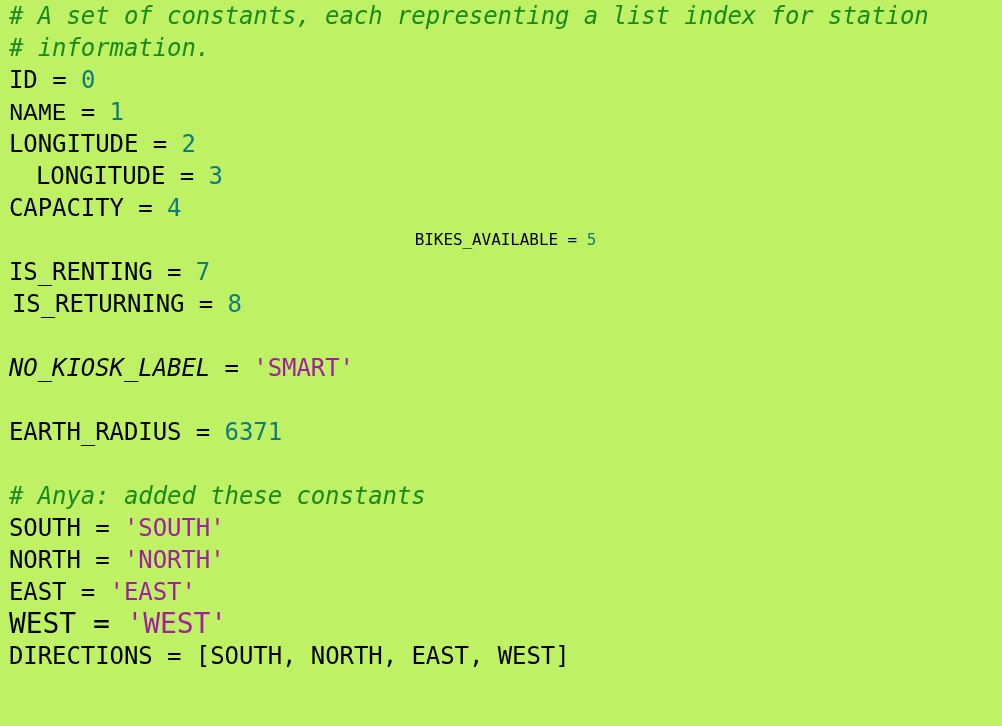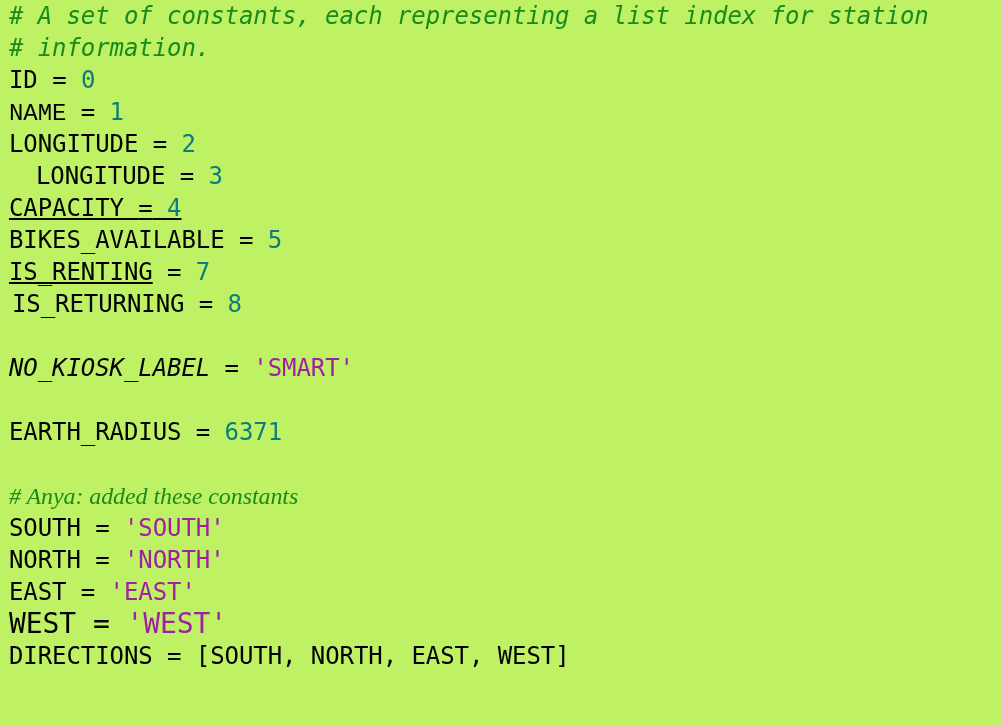--- a/index.html
+++ b/index.html
@@ -51,29 +51,29 @@
 <body>
 
 <div id="code-view" style="background: #bef264;">
   <div id="code-lines">
       <div class="code-line" style="font-size: 24px; height: 32px; line-height: 32px;"><span class="tok tok-comment" style="color: rgb(26, 138, 26);"># A set of constants, each representing a list index for station</span></div>
       <div class="code-line" style="font-size: 24px; height: 32px; line-height: 32px;"><span class="tok tok-comment" style="color: rgb(26, 138, 26);"># information.</span></div>
       <div class="code-line" style="font-size: 24px; height: 32px; line-height: 32px;"><span class="tok tok-name" style="color: rgb(0, 0, 0);">ID</span><span class="tok tok-plain"> </span><span class="tok tok-operator" style="color: rgb(0, 0, 0);">=</span><span class="tok tok-plain"> </span><span class="tok tok-number" style="color: rgb(13, 124, 124);">0</span></div>
       <div class="code-line" style="font-size: 24px; height: 32px; line-height: 32px;"><span class="tok tok-name" style="color: rgb(0, 0, 0); font-family: Liberation Mono, monospace;">NAME</span><span class="tok tok-plain"> </span><span class="tok tok-operator" style="color: rgb(0, 0, 0);">=</span><span class="tok tok-plain"> </span><span class="tok tok-number" style="color: rgb(13, 124, 124);">1</span></div>
       <div class="code-line" style="font-size: 24px; height: 32px; line-height: 32px;"><span class="tok tok-name" style="color: rgb(0, 0, 0);">LONGITUDE</span><span class="tok tok-plain"> </span><span class="tok tok-operator" style="color: rgb(0, 0, 0);">=</span><span class="tok tok-plain"> </span><span class="tok tok-number" style="color: rgb(13, 124, 124);">2</span></div>
       <div class="code-line" style="font-size: 24px; height: 32px; line-height: 32px; padding-left: 36px;"><span class="tok tok-name" style="color: rgb(0, 0, 0);">LONGITUDE</span><span class="tok tok-plain"> </span><span class="tok tok-operator" style="color: rgb(0, 0, 0);">=</span><span class="tok tok-plain"> </span><span class="tok tok-number" style="color: rgb(13, 124, 124);">3</span></div>
-      <div class="code-line" style="font-size: 24px; height: 32px; line-height: 32px; text-decoration: underline;"><span class="tok tok-name" style="color: rgb(0, 0, 0);">CAPACITY</span><span class="tok tok-plain"> </span><span class="tok tok-operator" style="color: rgb(0, 0, 0);">=</span><span class="tok tok-plain"> </span><span class="tok tok-number" style="color: rgb(13, 124, 124);">4</span></div>
-      <div class="code-line" style="font-size: 24px; height: 32px; line-height: 32px;"><span class="tok tok-name" style="color: rgb(0, 0, 0);">BIKES_AVAILABLE</span><span class="tok tok-plain"> </span><span class="tok tok-operator" style="color: rgb(0, 0, 0);">=</span><span class="tok tok-plain"> </span><span class="tok tok-number" style="color: rgb(13, 124, 124);">5</span></div>
-      <div class="code-line" style="font-size: 24px; height: 32px; line-height: 32px;"><span class="tok tok-name" style="color: rgb(0, 0, 0); text-decoration: underline;">IS_RENTING</span><span class="tok tok-plain"> </span><span class="tok tok-operator" style="color: rgb(0, 0, 0);">=</span><span class="tok tok-plain"> </span><span class="tok tok-number" style="color: rgb(13, 124, 124);">7</span></div>
+      <div class="code-line" style="font-size: 24px; height: 32px; line-height: 32px;"><span class="tok tok-name" style="color: rgb(0, 0, 0);">CAPACITY</span><span class="tok tok-plain"> </span><span class="tok tok-operator" style="color: rgb(0, 0, 0);">=</span><span class="tok tok-plain"> </span><span class="tok tok-number" style="color: rgb(13, 124, 124);">4</span></div>
+      <div class="code-line" style="font-size: 16px; height: 32px; line-height: 32px; text-align: center;"><span class="tok tok-name" style="color: rgb(0, 0, 0);">BIKES_AVAILABLE</span><span class="tok tok-plain"> </span><span class="tok tok-operator" style="color: rgb(0, 0, 0);">=</span><span class="tok tok-plain"> </span><span class="tok tok-number" style="color: rgb(13, 124, 124);">5</span></div>
+      <div class="code-line" style="font-size: 24px; height: 32px; line-height: 32px;"><span class="tok tok-name" style="color: rgb(0, 0, 0);">IS_RENTING</span><span class="tok tok-plain"> </span><span class="tok tok-operator" style="color: rgb(0, 0, 0);">=</span><span class="tok tok-plain"> </span><span class="tok tok-number" style="color: rgb(13, 124, 124);">7</span></div>
       <div class="code-line" style="font-size: 24px; height: 32px; line-height: 32px; padding-left: 12px;"><span class="tok tok-name" style="color: rgb(0, 0, 0);">IS_RETURNING</span><span class="tok tok-plain"> </span><span class="tok tok-operator" style="color: rgb(0, 0, 0);">=</span><span class="tok tok-plain"> </span><span class="tok tok-number" style="color: rgb(13, 124, 124);">8</span></div>
       <div class="code-line blank" style="font-size: 24px; height: 32px; line-height: 32px;"></div>
       <div class="code-line" style="font-size: 24px; height: 32px; line-height: 32px;"><span class="tok tok-name" style="color: rgb(0, 0, 0); font-style: italic;">NO_KIOSK_LABEL</span><span class="tok tok-plain"> </span><span class="tok tok-operator" style="color: rgb(0, 0, 0);">=</span><span class="tok tok-plain"> </span><span class="tok tok-string" style="color: rgb(160, 32, 160);">'SMART'</span></div>
       <div class="code-line blank" style="font-size: 24px; height: 32px; line-height: 32px;"></div>
       <div class="code-line" style="font-size: 24px; height: 32px; line-height: 32px;"><span class="tok tok-name" style="color: rgb(0, 0, 0);">EARTH_RADIUS</span><span class="tok tok-plain"> </span><span class="tok tok-operator" style="color: rgb(0, 0, 0);">=</span><span class="tok tok-plain"> </span><span class="tok tok-number" style="color: rgb(13, 124, 124);">6371</span></div>
       <div class="code-line blank" style="font-size: 24px; height: 32px; line-height: 32px;"></div>
-      <div class="code-line" style="font-size: 24px; height: 32px; line-height: 32px;"><span class="tok tok-comment" style="color: rgb(26, 138, 26); font-family: Liberation Serif, serif;"># Anya: added these constants</span></div>
+      <div class="code-line" style="font-size: 24px; height: 32px; line-height: 32px;"><span class="tok tok-comment" style="color: rgb(26, 138, 26);"># Anya: added these constants</span></div>
       <div class="code-line" style="font-size: 24px; height: 32px; line-height: 32px;"><span class="tok tok-name" style="color: rgb(0, 0, 0);">SOUTH</span><span class="tok tok-plain"> </span><span class="tok tok-operator" style="color: rgb(0, 0, 0);">=</span><span class="tok tok-plain"> </span><span class="tok tok-string" style="color: rgb(160, 32, 160);">'SOUTH'</span></div>
       <div class="code-line" style="font-size: 24px; height: 32px; line-height: 32px;"><span class="tok tok-name" style="color: rgb(0, 0, 0);">NORTH</span><span class="tok tok-plain"> </span><span class="tok tok-operator" style="color: rgb(0, 0, 0);">=</span><span class="tok tok-plain"> </span><span class="tok tok-string" style="color: rgb(160, 32, 160);">'NORTH'</span></div>
       <div class="code-line" style="font-size: 24px; height: 32px; line-height: 32px;"><span class="tok tok-name" style="color: rgb(0, 0, 0);">EAST</span><span class="tok tok-plain"> </span><span class="tok tok-operator" style="color: rgb(0, 0, 0);">=</span><span class="tok tok-plain"> </span><span class="tok tok-string" style="color: rgb(160, 32, 160); text-align: center;">'EAST'</span></div>
       <div class="code-line" style="font-size: 28px; height: 32px; line-height: 32px;"><span class="tok tok-name" style="color: rgb(0, 0, 0);">WEST</span><span class="tok tok-plain"> </span><span class="tok tok-operator" style="color: rgb(0, 0, 0);">=</span><span class="tok tok-plain"> </span><span class="tok tok-string" style="color: rgb(160, 32, 160);">'WEST'</span></div>
       <div class="code-line" style="font-size: 24px; height: 32px; line-height: 32px;"><span class="tok tok-name" style="color: rgb(0, 0, 0);">DIRECTIONS</span><span class="tok tok-plain"> </span><span class="tok tok-operator" style="color: rgb(0, 0, 0);">=</span><span class="tok tok-plain"> </span><span class="tok tok-punct">[</span><span class="tok tok-name" style="color: rgb(0, 0, 0);">SOUTH</span><span class="tok tok-punct">, </span><span class="tok tok-name" style="color: rgb(0, 0, 0);">NORTH</span><span class="tok tok-punct">, </span><span class="tok tok-name" style="color: rgb(0, 0, 0);">EAST</span><span class="tok tok-punct">, </span><span class="tok tok-name" style="color: rgb(0, 0, 0);">WEST</span><span class="tok tok-punct">]</span></div>
     </div>
 </div>
 
 </body></html>

